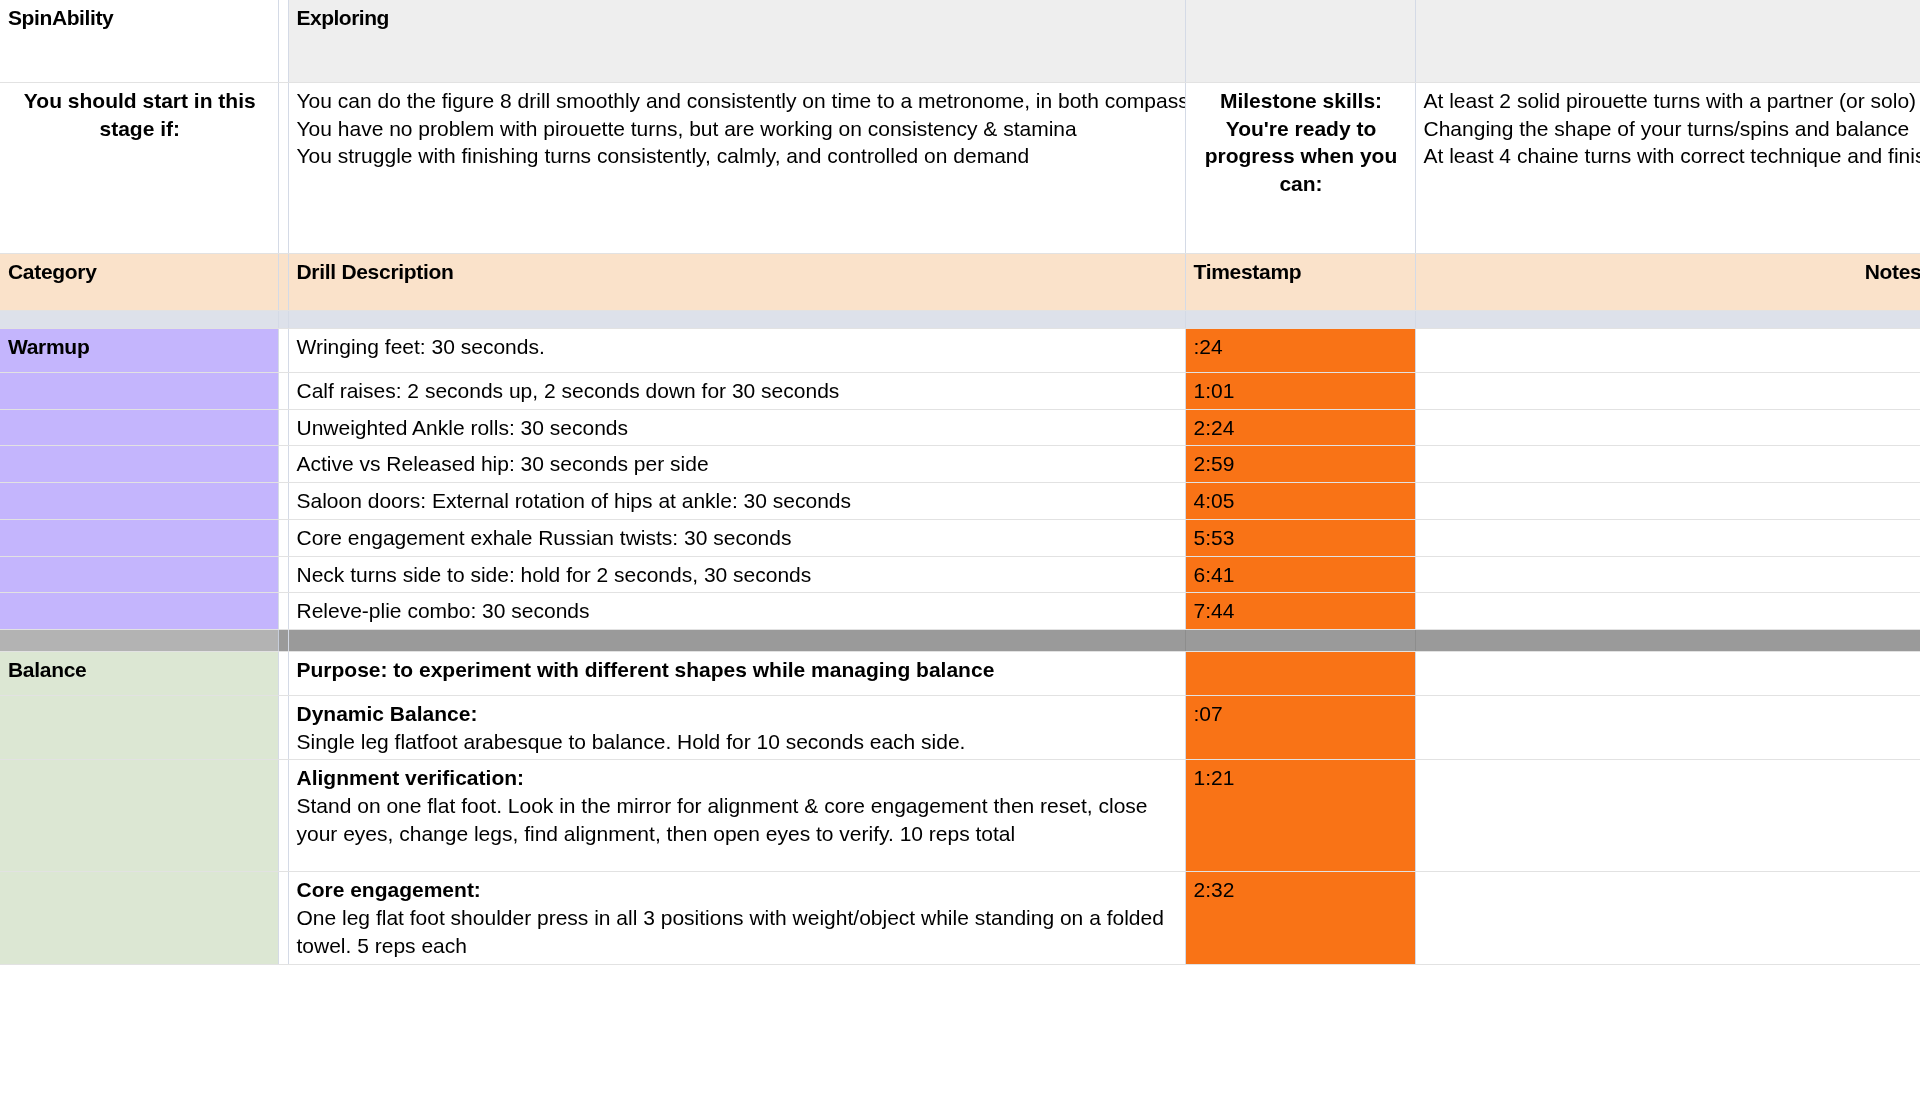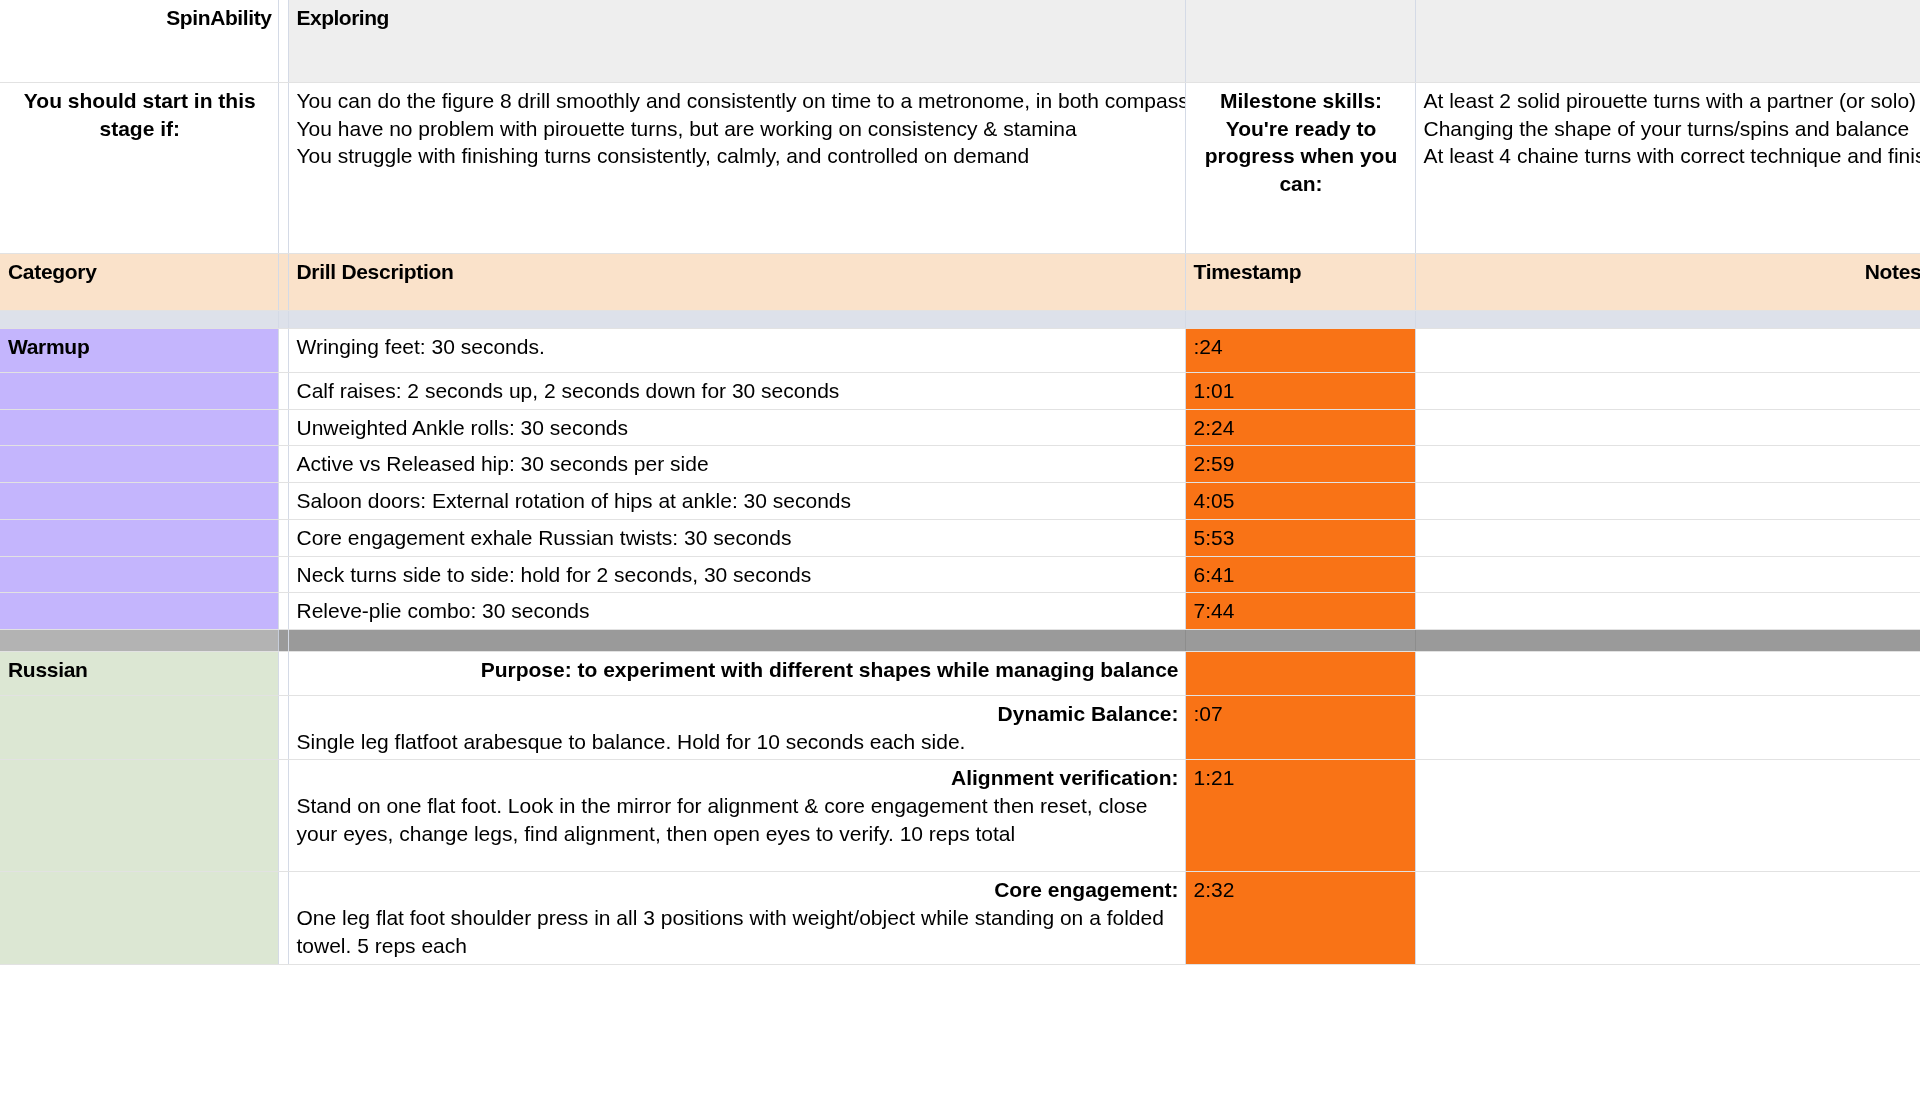--- a/index.html
+++ b/index.html
@@ -50,21 +50,21 @@
     border-bottom: none;
     padding: 0;
   }
 
   
   .row-title td { height: 74px; border-bottom: 1px solid #d0d0d0; }
   .cell-brand {
     background: #ffffff;
     font-size: 40px;
     font-weight: bold;
-    text-align: right;
+    text-align: left;
     vertical-align: middle;
     line-height: 1.0;
     letter-spacing: -0.4px;
   }
   .cell-stage {
     background: #eeeeee;
     font-size: 48px;
     font-weight: bold;
     vertical-align: middle;
     line-height: 1.0;
@@ -126,21 +126,21 @@
     font-weight: bold;
     padding-top: 2px;
     line-height: 1.05;
     letter-spacing: -0.3px;
   }
   td.cat-warm  { background: #c4b5fd; }
   td.cat-bal   { background: #dce7d3; border-bottom: 1px solid #c9d6bf; }
   td.drill     { background: #ffffff; }
   td.ts        { background: #f97316; }
   td.notes     { background: #ffffff; border-right: none; }
-  .bold-line   { font-weight: bold; display: block; text-align: right; }
+  .bold-line   { font-weight: bold; display: block; }
 
   
   .row-sep td {
     height: 13px;
     padding: 0;
     border: none;
   }
   .row-sep .sep-left  { background: #b3b3b3; border-right: 1px solid #c7cedb; }
   .row-sep .sep-gap   { background: #9a9a9a; }
   .row-sep .sep-main  { background: #9a9a9a; border-right: 1px solid #8d8d8d; }
@@ -255,21 +255,21 @@
           <td class="notes"></td>
         </tr>
         <tr class="row-sep">
           <td class="sep-left"></td>
           <td class="sep-gap"></td>
           <td class="sep-main"></td>
           <td class="sep-main"></td>
           <td class="sep-main"></td>
         </tr>
         <tr style="height: 44px;">
-          <td class="cat cat-bal">Russian</td>
+          <td class="cat cat-bal">Balance</td>
           <td class="gapcol"></td>
           <td class="drill">
             <span class="bold-line">Purpose: to experiment with different shapes while managing balance</span>
           </td>
           <td class="ts"></td>
           <td class="notes"></td>
         </tr>
         <tr style="height: 60px;">
           <td class="cat cat-bal"></td>
           <td class="gapcol"></td>

